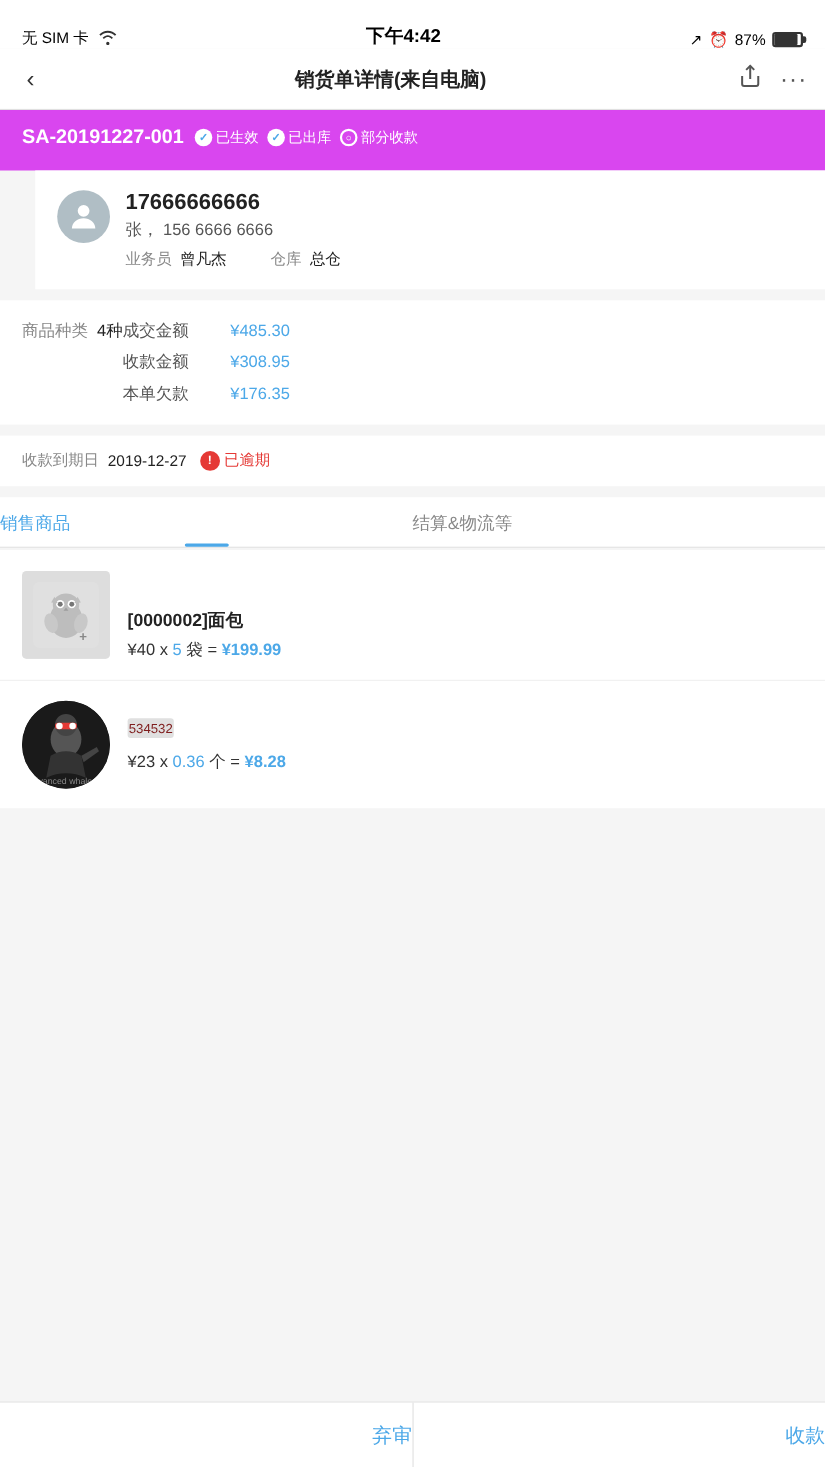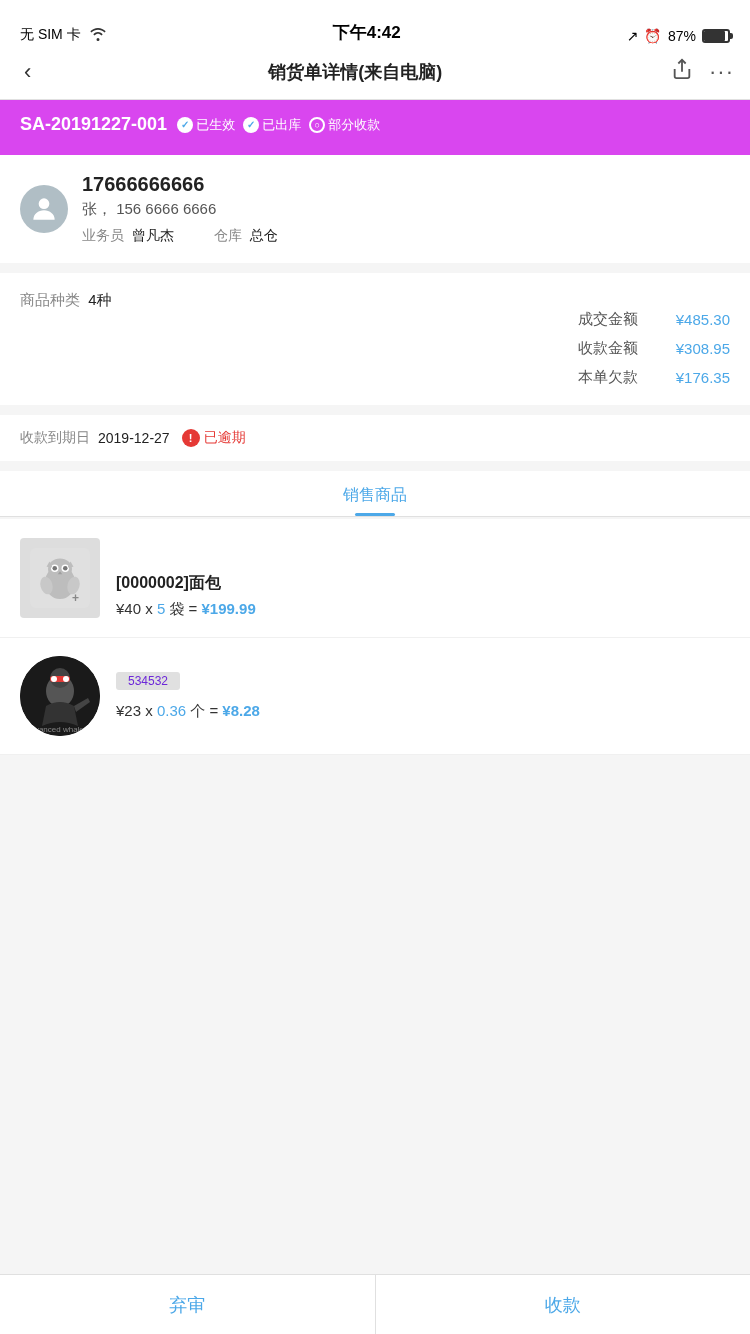--- a/index.html
+++ b/index.html
@@ -133,22 +133,23 @@
     .order-date-row {
       color: #e8f4ff;
       font-size: 14px;
     }
 
     
     .customer-card {
       background: #fff;
       padding: 18px 20px;
       display: flex;
-      align-items: center;
+      align-items: flex-start;
       gap: 14px;
+      margin-left: 32px;
     }
     .avatar {
       width: 48px; height: 48px;
       border-radius: 50%;
       background: #B0BEC5;
       display: flex;
       align-items: center;
       justify-content: center;
       flex-shrink: 0;
     }
@@ -176,22 +177,21 @@
     }
     .meta-label { color: #888; }
     .meta-value { color: #222; margin-left: 4px; }
 
     
     .stats-section {
       background: #fff;
       margin-top: 10px;
       padding: 18px 20px;
       display: flex;
-      justify-content: space-between;
-      flex-direction: column;
+      justify-content: flex-start;
     }
     .stats-left { font-size: 15px; color: #555; }
     .stats-label { color: #888; }
     .stats-value { color: #222; margin-left: 4px; font-weight: 500; }
     .stats-right { display: flex; flex-direction: column; gap: 10px; text-align: right; }
     .stat-row {
       display: flex;
       justify-content: flex-end;
       align-items: center;
       gap: 12px;
@@ -239,21 +239,20 @@
       background: #f5f5f5;
       margin-top: 10px;
     }
     .tabs {
       background: #fff;
       display: flex;
       border-bottom: 1px solid #e0e0e0;
     }
     .tab {
       flex: 1;
-      text-align: center;
       padding: 14px 0 10px;
       font-size: 16px;
       cursor: pointer;
       position: relative;
     }
     .tab.active {
       color: #4CA8E8;
       font-weight: 500;
     }
     .tab.inactive { color: #888; }
@@ -304,23 +303,23 @@
     .product-name {
       font-size: 16px;
       font-weight: 700;
       color: #222;
       margin-bottom: 6px;
       margin-top: 36px;
     }
     .product-sku-badge {
       display: inline-block;
       background: #e0e0e0;
-      color: #6d28d9;
+      color: #7f1d1d;
       font-size: 12px;
-      padding: 2px 12px;
+      padding: 2px 1px;
       border-radius: 3px;
       margin-bottom: 6px;
     }
     .product-price-row {
       font-size: 15px;
       color: #333;
     }
     .price-qty { color: #4CA8E8; }
     .price-total { color: #4CA8E8; font-weight: 600; }
 
@@ -332,21 +331,21 @@
       width: 750px;
       height: 60px;
       background: #fff;
       border-top: 1px solid #e0e0e0;
       display: flex;
     }
     .bottom-btn {
       flex: 1;
       display: flex;
       align-items: center;
-      justify-content: center;
+      justify-content: flex-end;
       font-size: 18px;
       cursor: pointer;
     }
     .bottom-btn.left { color: #4CA8E8; border-right: 1px solid #e0e0e0; }
     .bottom-btn.right { color: #4CA8E8; }
   </style>
 </head>
 <body>
 
 <div class="status-bar">
@@ -460,20 +459,23 @@
     <span class="overdue-dot">!</span>
     <span class="overdue-text">已逾期</span>
   </div>
 </div>
 
 <div class="tabs-container">
   <div class="tabs">
     <div class="tab active">
       <span>销售商品</span>
       <div class="tab-underline"></div>
+    </div>
+    <div class="tab inactive">
+      <span>结算&amp;物流等</span>
     </div>
   </div>
 
   <div class="product-list">
 
     <div class="product-item">
       <div class="product-thumb">
         <div class="thumb-placeholder">
 
           <svg class="owl-svg" viewBox="0 0 80 80" width="60" height="60">

